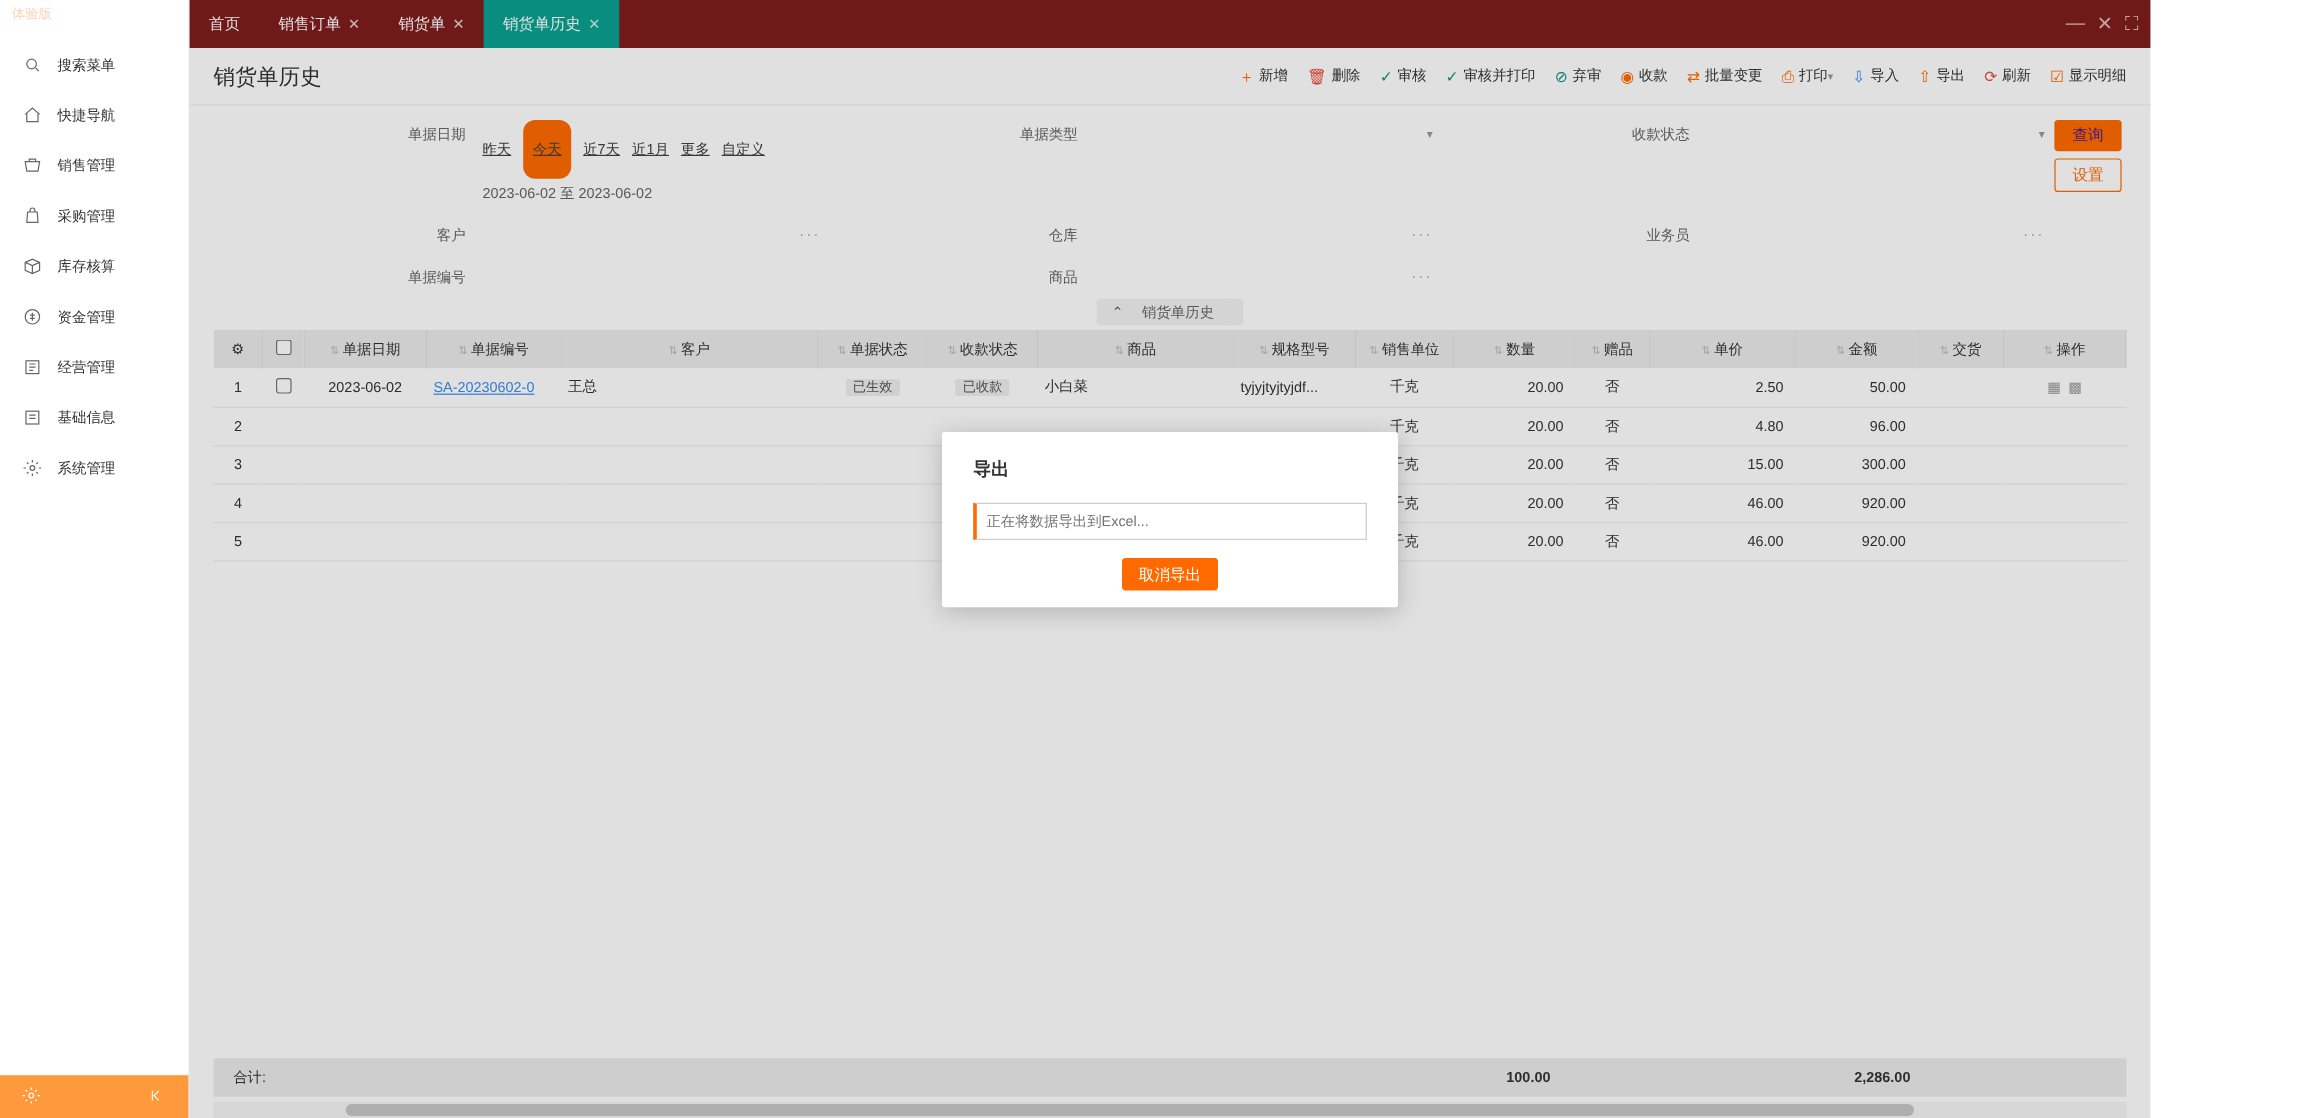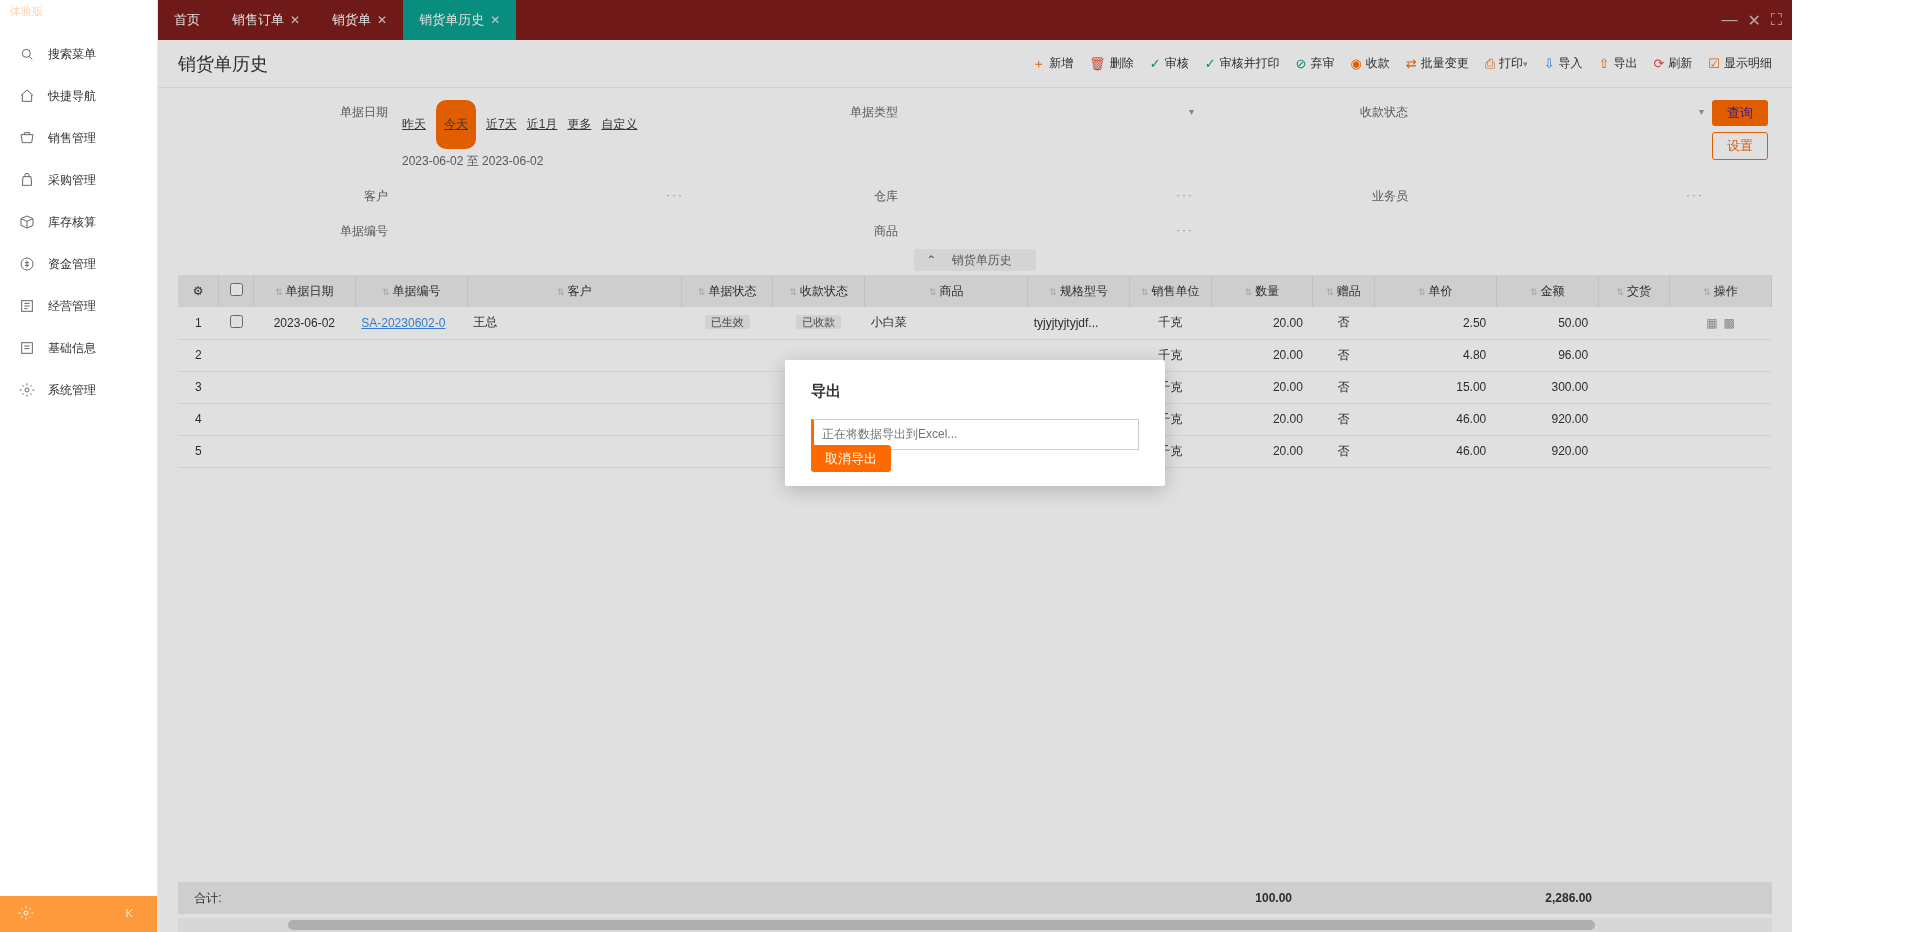--- a/index.html
+++ b/index.html
@@ -69,21 +69,21 @@
 
 .pager { display: flex; align-items: center; justify-content: flex-end; gap: 12px; padding: 10px 4px; color: #555; }
 .pager select { border: 1px solid #ccc; padding: 2px 6px; }
 .pager .nav { border: 1px solid #ddd; width: 22px; height: 22px; display: inline-flex; align-items: center; justify-content: center; color: #aaa; cursor: pointer; }
 .pager input { width: 40px; text-align: center; border: 1px solid #ccc; height: 22px; }
 
 .overlay { position: absolute; inset: 0; background: rgba(0,0,0,0.12); display: flex; align-items: flex-start; justify-content: center; padding-top: 360px; }
 .modal { width: 380px; background: #fff; border-radius: 2px; box-shadow: 0 4px 20px rgba(0,0,0,.2); padding: 22px 26px 18px 26px; }
 .modal h3 { font-size: 15px; font-weight: bold; margin-bottom: 18px; }
 .modal .msg { border: 1px solid #ccc; padding: 6px 8px; font-size: 12px; color: #737373; border-left: 3px solid #ff6a00; }
-.modal .mfoot { text-align: left; }
+.modal .mfoot { text-align: center; margin-top: 20px; }
 .modal .mbtn { background: #ff6a00; color: #fff; padding: 6px 14px; border-radius: 3px; cursor: pointer; font-size: 13px; }
 
 svg { width: 16px; height: 16px; stroke: currentColor; fill: none; stroke-width: 1.5; }
 </style>
 </head>
 <body>
 
 <div class="root">
 
   <div class="sidebar">

